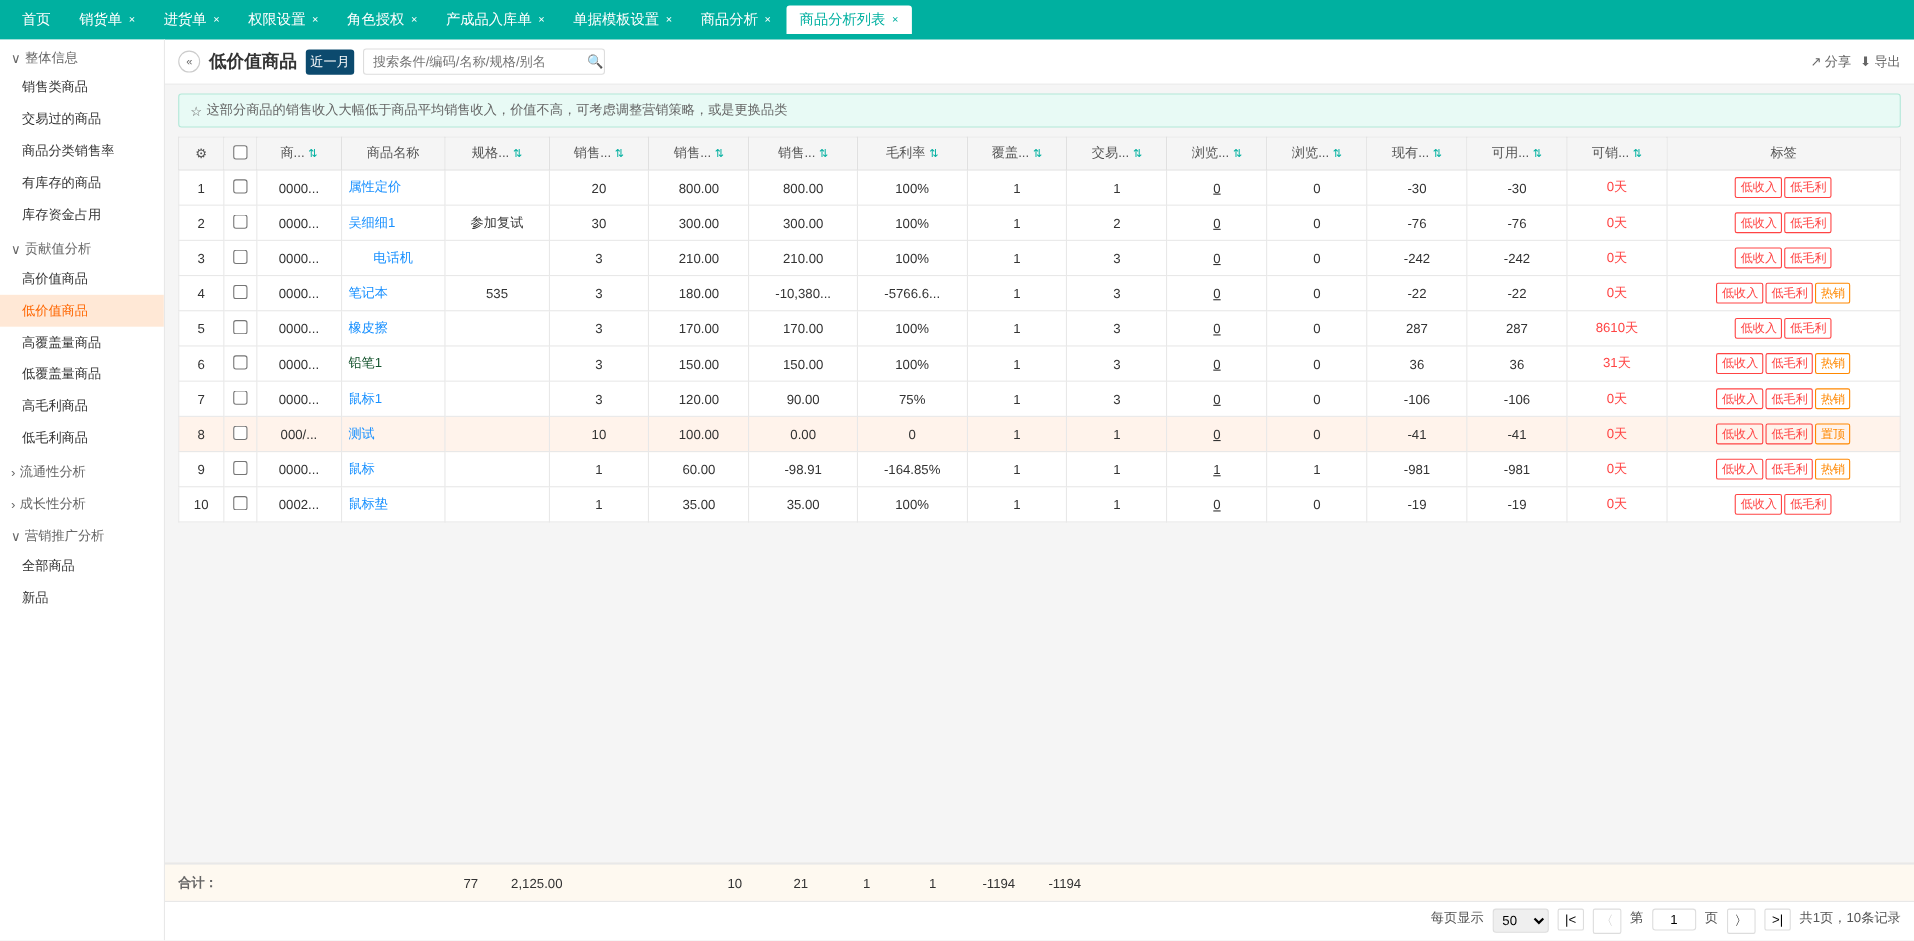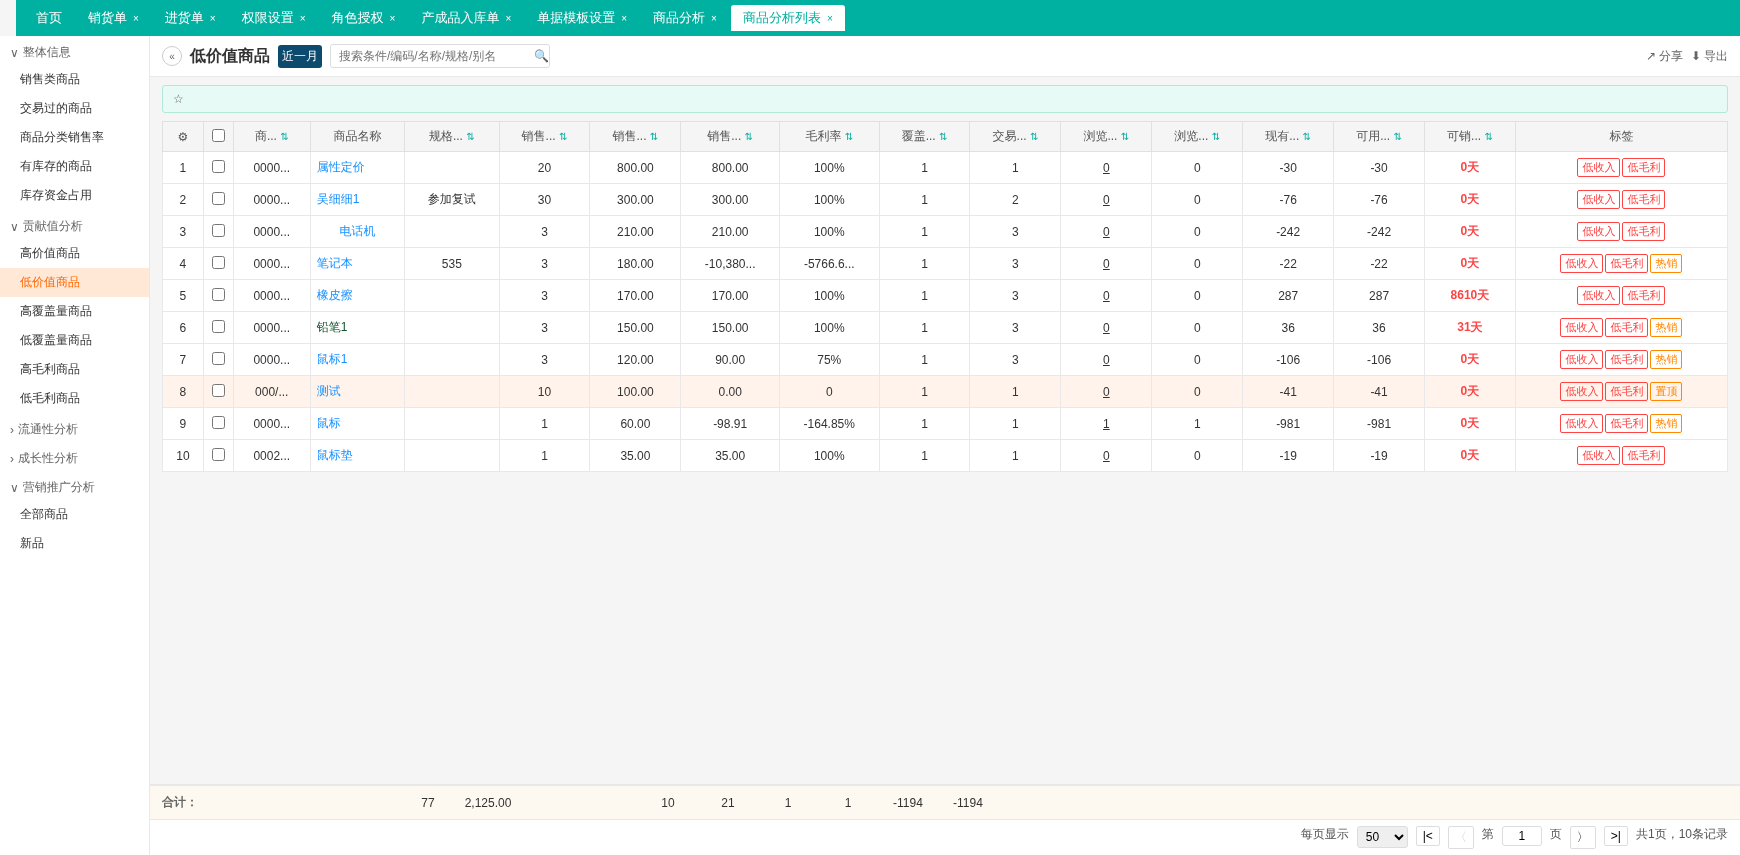--- a/index.html
+++ b/index.html
@@ -6,21 +6,20 @@
     body { font-family: "Microsoft YaHei", Arial, sans-serif; font-size: 12px; background: #f5f5f5; color: #333; width: 1740px; min-height: 855px; overflow-x: hidden; }
 
     
     .top-nav {
       display: flex;
       align-items: center;
       background: #00b0a0;
       height: 36px;
       padding: 17px 8px;
       gap: 2px;
-      margin-left: 16px;
     }
     .nav-item {
       color: #fff;
       padding: 4px 12px;
       cursor: pointer;
       white-space: nowrap;
       font-size: 13px;
       border-radius: 3px 3px 0 0;
       display: flex;
       align-items: center;
@@ -161,21 +160,21 @@
 
     .tag {
       border-radius: 2px;
       padding: 1px 4px;
       font-size: 11px;
       display: inline-block;
       margin: 1px;
     }
     .tag-red { color: #ff4444; border: 1px solid #ff4444; }
     .tag-orange { color: #ff8800; border: 1px solid #ff8800; }
-    .tag-days { color: #ff4444; font-weight: bold; }
+    .tag-days { color: #ff4444; font-weight: normal; }
     .underline { text-decoration: underline; cursor: pointer; }
     .checkbox-col { width: 30px; }
 
     
     .table-footer {
       background: #fef9f0;
       border-top: 2px solid #e8e8e8;
       padding: 8px 12px;
       display: flex;
       align-items: center;
@@ -361,20 +360,21 @@
         </button>
         <button class="action-btn">
           <span>⬇</span>
           <span>导出</span>
         </button>
       </div>
     </div>
 
     <div class="info-banner">
       <span>☆</span>
+      <span>这部分商品的销售收入大幅低于商品平均销售收入，价值不高，可考虑调整营销策略，或是更换品类</span>
     </div>
 
     <div class="table-container">
       <table>
         <thead>
           <tr>
             <th>⚙</th>
             <th class="checkbox-col"><input type="checkbox" style=""></th>
             <th class="sortable">商... <span class="col-sort">⇅</span></th>
             <th>商品名称</th>

